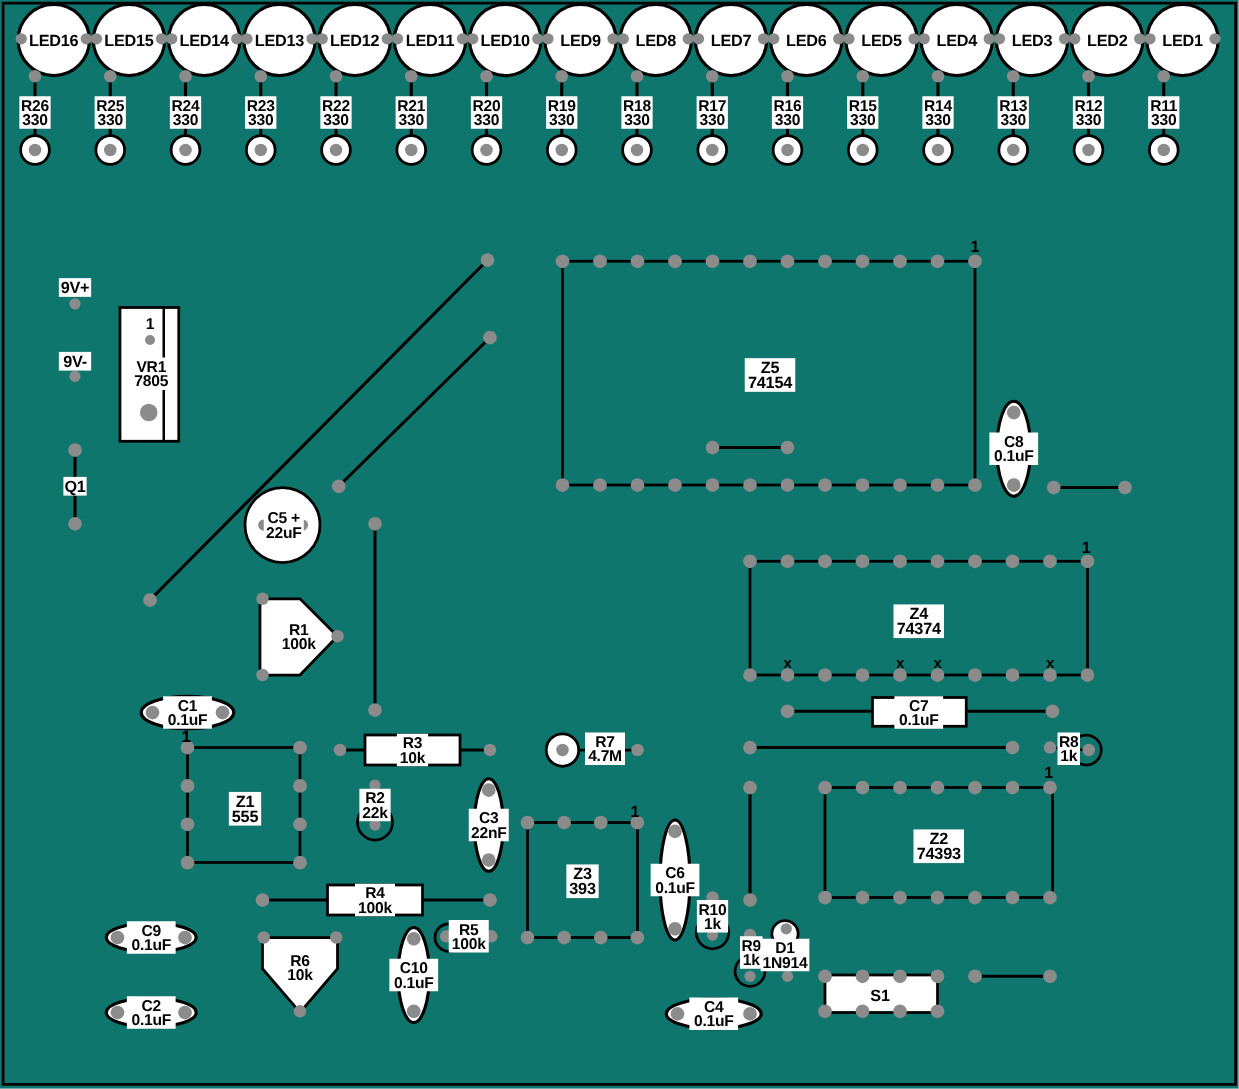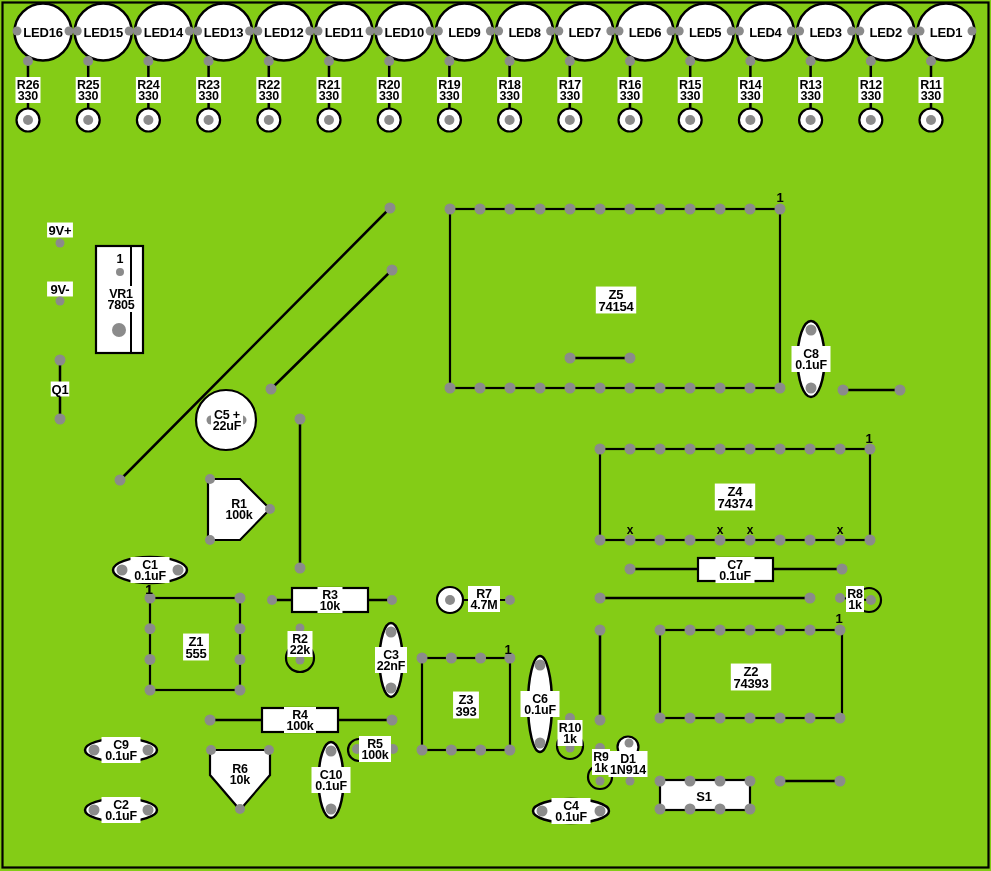--- a/index.html
+++ b/index.html
@@ -1,16 +1,16 @@
 <!DOCTYPE html>
 <html><head>
 <meta charset="utf-8">
 <style>
   html,body{margin:0;padding:0;background:#fff;}
-  #stage{position:relative;width:991px;height:871px;background:#84cc16;overflow:hidden;}
+  #stage{position:relative;width:991px;height:871px;background:#0f766e;overflow:hidden;}
   svg{display:block;}
   text{font-family:"Liberation Sans","DejaVu Sans",sans-serif;font-weight:700;fill:#000;letter-spacing:-0.2px;}
 </style>
 </head>
 <body>
 
 <div id="stage">
   <svg id="board" width="991" height="871" viewBox="0 0 991 871">
       <rect x="2.5" y="2.5" width="986" height="865" fill="none" stroke="#000000" stroke-width="2.2"></rect>
       <line x1="390" y1="208" x2="120" y2="480" stroke="#000000" stroke-width="2.5" stroke-linecap="round"></line>

